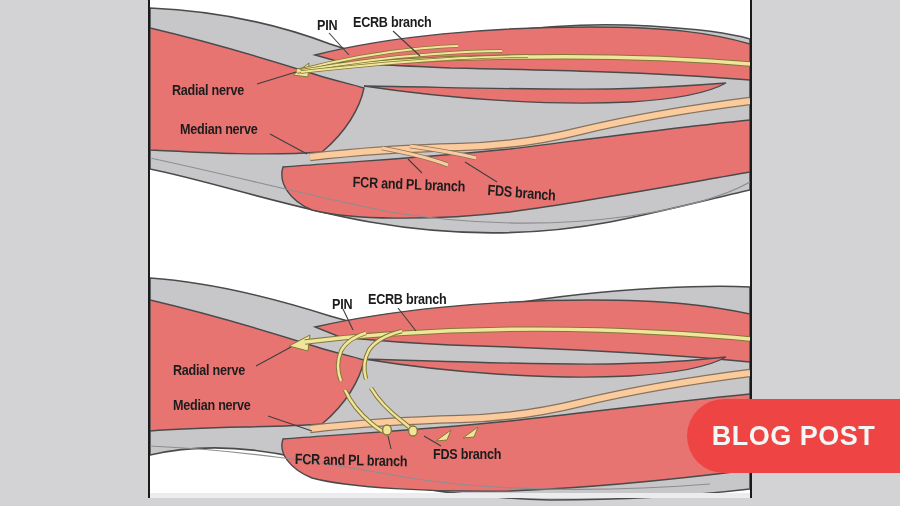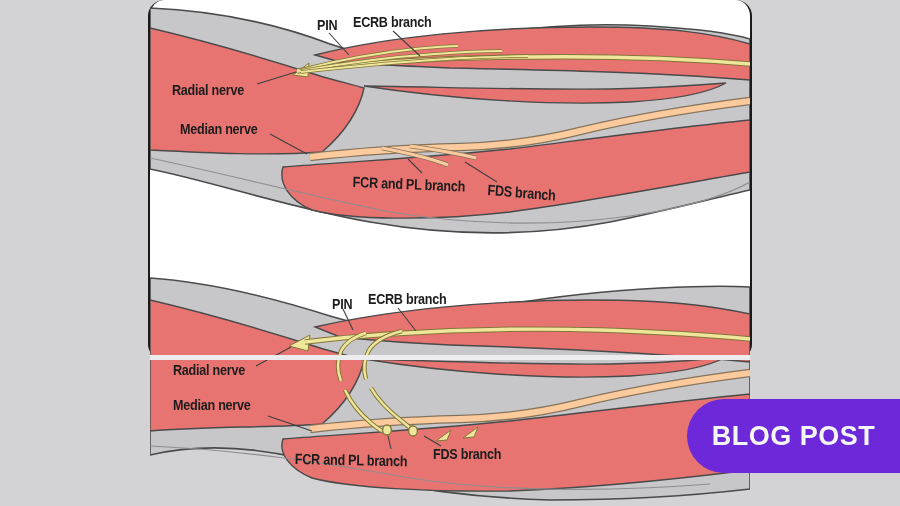--- a/index.html
+++ b/index.html
@@ -1,18 +1,18 @@
 <!DOCTYPE html>
 <html><head>
 <meta charset="utf-8">
 <style>
   html,body{margin:0;padding:0;background:#d3d3d5;width:900px;height:506px;overflow:hidden;}
   .stage{position:relative;width:900px;height:506px;background:#d3d3d5;font-family:"Liberation Sans",sans-serif;}
-  .panel{position:absolute;left:148px;top:0;width:604px;height:360px;background:#ffffff;
-         border-left:2px solid #1a1a1a;border-right:2px solid #1a1a1a;box-sizing:border-box;border-radius:16px;}
+  .panel{position:absolute;left:148px;top:0;width:604px;height:498px;background:#ffffff;
+         border-left:2px solid #1a1a1a;border-right:2px solid #1a1a1a;box-sizing:border-box;}
   .panel svg{position:absolute;left:0;top:0;}
   .bottom-strip{position:absolute;left:0;bottom:0;width:600px;height:5px;background:#ececee;}
   .lbl{position:absolute;font-size:15px;font-weight:700;letter-spacing:-0.3px;color:#1c1c1c;
        white-space:nowrap;transform:scaleX(0.84);transform-origin:left top;line-height:1;}
   .badge{position:absolute;left:687px;top:399px;width:213px;height:74px;border-radius:37px 0 0 37px;
          display:flex;align-items:center;justify-content:center;
          font-size:27px;font-weight:700;letter-spacing:0.5px;color:#f4f6f5;}
 </style>
 </head>
 <body>
@@ -127,14 +127,14 @@
     <div class="lbl" style="left:182px;top:296px">PIN</div>
     <div class="lbl" style="left:218px;top:291px">ECRB branch</div>
     <div class="lbl" style="left:23px;top:362px">Radial nerve</div>
     <div class="lbl" style="left:23px;top:397px">Median nerve</div>
     <div class="lbl" style="left:145px;top:451px;transform:scaleX(0.84) rotate(1deg)">FCR and PL branch</div>
     <div class="lbl" style="left:283px;top:446px">FDS branch</div>
 
     <div class="bottom-strip"></div>
   </div>
 
-  <div class="badge" title="BLOG POST" style="background: #6d28d9; color: rgb(244, 246, 245);">BLOG POST</div>
+  <div class="badge" title="BLOG POST" style="background: #ef4444; color: rgb(244, 246, 245);">BLOG POST</div>
 </div>
 
 </body></html>

